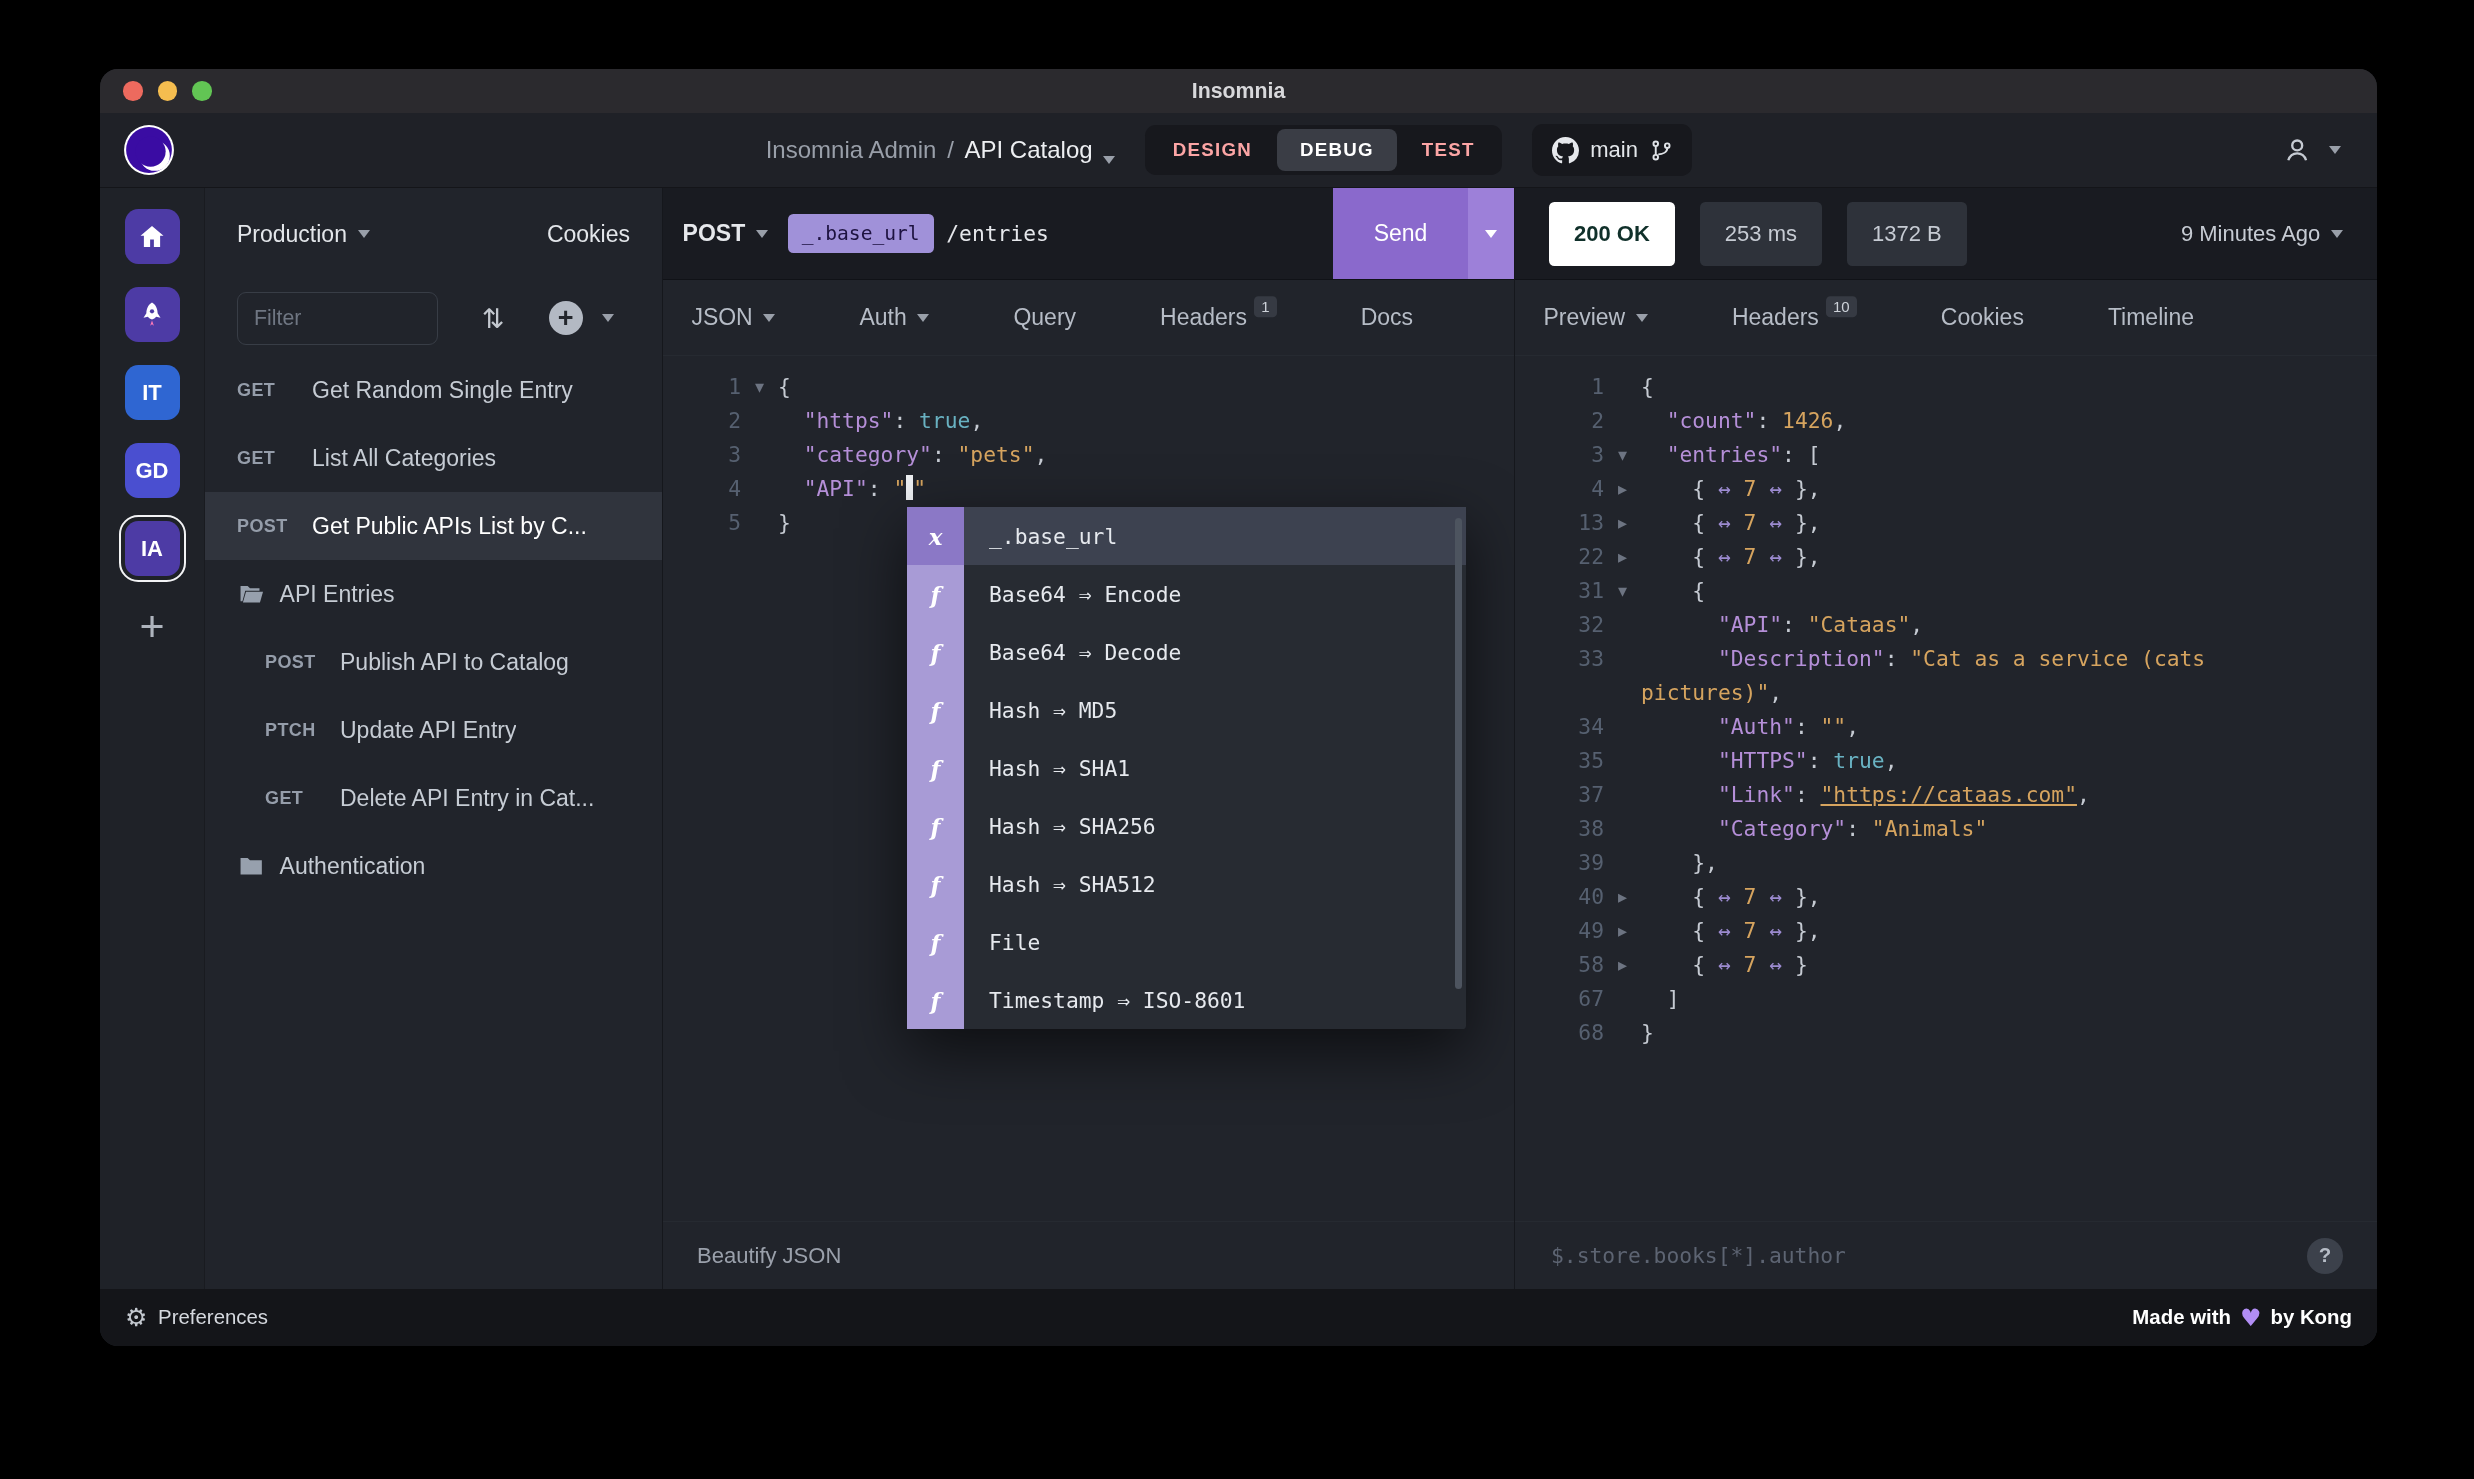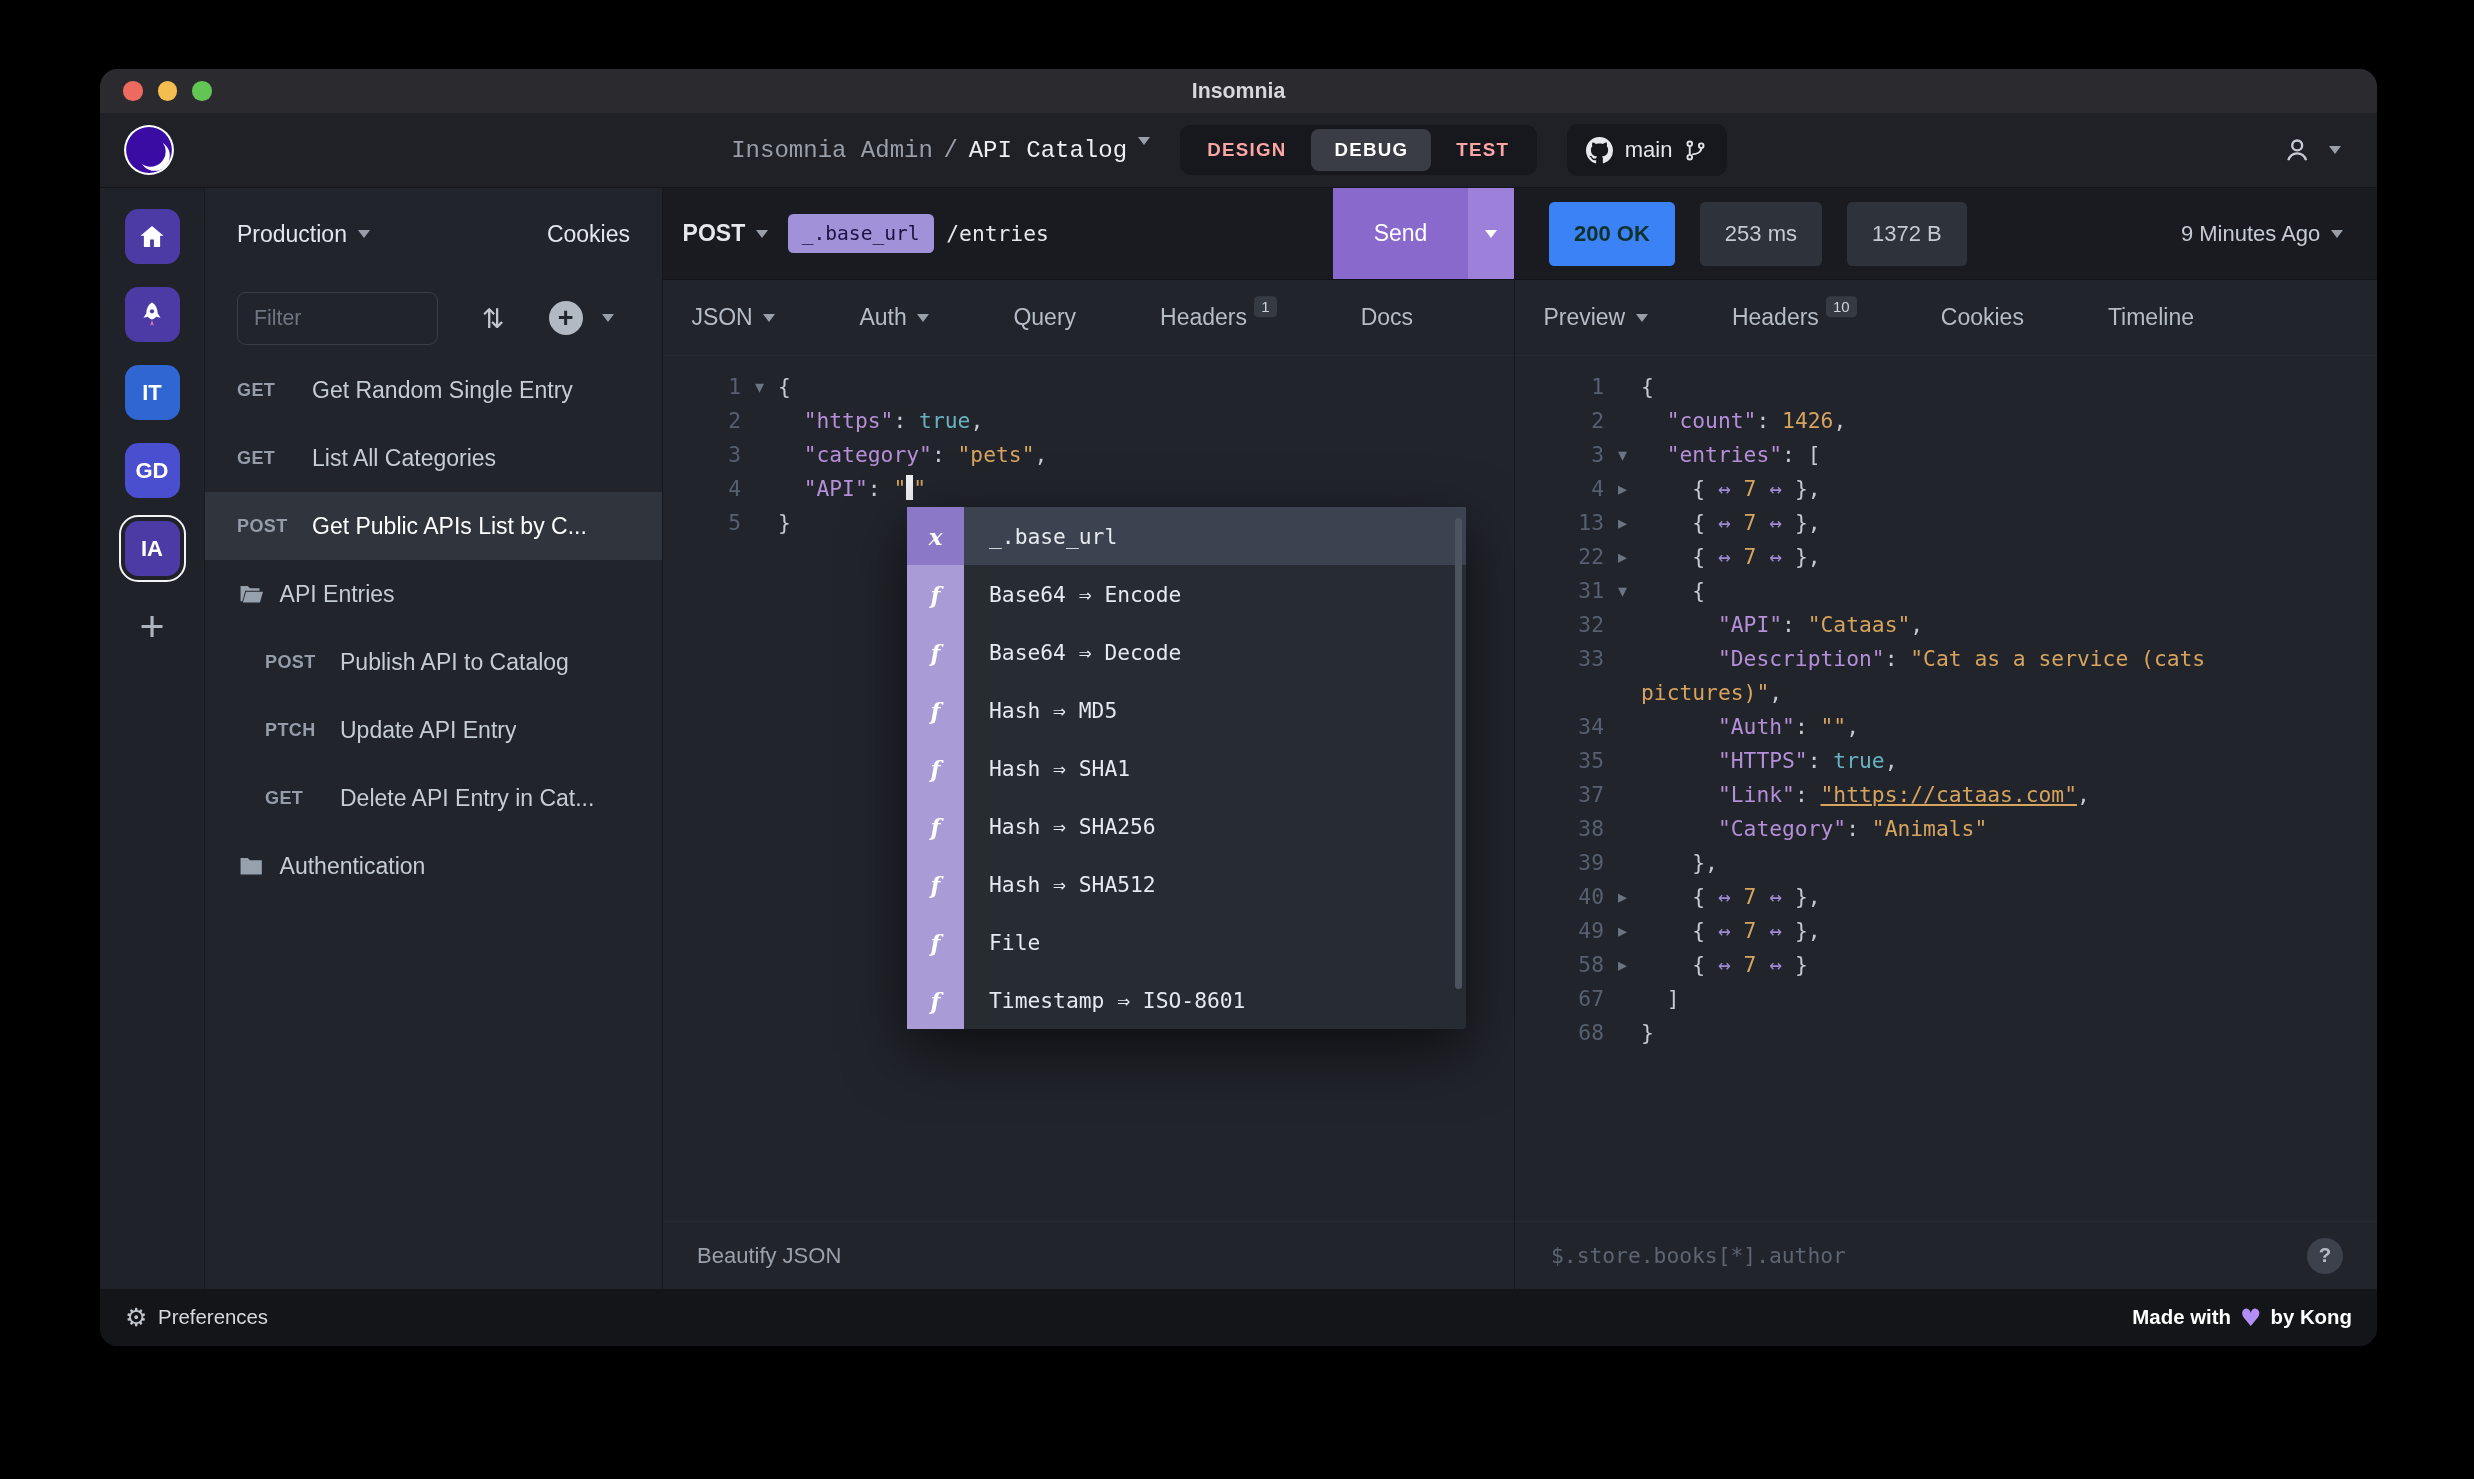--- a/index.html
+++ b/index.html
@@ -15,21 +15,21 @@
   .traffic{position:absolute;left:23px;top:0;height:100%;display:flex;align-items:center;gap:15px;}
   .tl{width:19.6px;height:19.6px;border-radius:50%;}
   .tl.red{background:#ed6a5e;}.tl.yellow{background:#f5bd4f;}.tl.green{background:#62c554;}
   .wtitle{font-size:21.3px;font-weight:700;color:#d8d8db;}
 
   
   .appheader{height:75px;background:#1f2127;display:flex;align-items:center;border-bottom:0.9px solid #141519;flex:0 0 auto;}
   .logo{width:52px;height:52px;margin-left:23px;flex:0 0 auto;}
   .spacer{flex:1;}
   .center{display:flex;align-items:center;gap:30px;}
-  .breadcrumb{display:flex;align-items:flex-start;font-size:24px;font-family:Liberation Mono, monospace;}
+  .breadcrumb{display:flex;align-items:flex-end;font-size:24px;}
   .bc-dim{color:#999fa9;}.bc-sep{color:#999fa9;margin:0 10.7px;}.bc-main{color:#edeff2;}
   .modes{background:#17181d;border-radius:10.7px;padding:4.4px;display:flex;gap:1.8px;}
   .mode{padding:9.8px 23px;border-radius:8px;font-size:18.7px;font-weight:700;letter-spacing:1.3px;color:#fca5a5;cursor:default;}
   .mode.active{background:#3a3d45;color:#fff;}
   .branch-btn{height:52px;background:#17181d;border-radius:10.7px;display:flex;align-items:center;gap:11.6px;padding:0 19.6px;color:#e3e6ea;font-size:22px;}
   .user{display:flex;align-items:center;gap:7.1px;margin-right:36px;}
 
   .caret{width:0;height:0;border-left:6.2px solid transparent;border-right:6.2px solid transparent;border-top:8px solid #999fa9;display:inline-block;margin-left:10.7px;}
   .caret.light{border-top-color:#fff;margin-left:0;}
 
@@ -102,21 +102,21 @@
   .acsb{position:absolute;right:3.6px;top:10.7px;width:7.1px;height:471px;background:#4d545f;border-radius:3.6px;}
 
   .bottom-band{height:68px;border-top:0.9px solid #262a31;display:flex;align-items:center;padding:0 34px;flex:0 0 auto;}
   .beautify{font-size:22px;color:#9aa0ab;}
   .jsonpath{flex:1;background:transparent;border:none;outline:none;font-family:"DejaVu Sans Mono","Liberation Mono",monospace;font-size:21.3px;color:#9aa2b0;}
   .jsonpath::placeholder{color:#5d6472;}
   .help{width:36px;height:36px;border-radius:50%;background:#3c414b;color:#b6bcc6;font-size:20.4px;font-weight:700;display:flex;align-items:center;justify-content:center;flex:0 0 auto;}
 
   .status-band{height:92px;background:#191b21;border-bottom:0.9px solid #101217;display:flex;align-items:center;padding:0 34px;gap:25px;flex:0 0 auto;}
   .chip{height:64px;display:flex;align-items:center;padding:0 25px;border-radius:5.3px;font-size:22px;background:#2e323a;color:#c6cbd3;}
-  .chip.ok{background:#3b82f6;color:#10302a;font-weight:700;}
+  .chip.ok{background:#ffffff;color:#10302a;font-weight:700;}
   .age{margin-left:auto;display:flex;align-items:center;font-size:22px;color:#c6cbd3;}
 
   .footer{height:57px;background:#141519;display:flex;align-items:center;padding:0 25px;flex:0 0 auto;}
   .prefs{display:flex;align-items:center;gap:10.7px;color:#d5d8de;font-size:20.4px;}
   .gear{font-family:"DejaVu Sans",sans-serif;font-size:25px;color:#c3c8cf;}
   .made{margin-left:auto;display:flex;align-items:center;gap:9px;color:#fff;font-weight:700;font-size:20.4px;}
   .heart{color:#b28ef5;font-size:24px;font-family:"DejaVu Sans",sans-serif;}
 </style>
 </head>
 <body>

